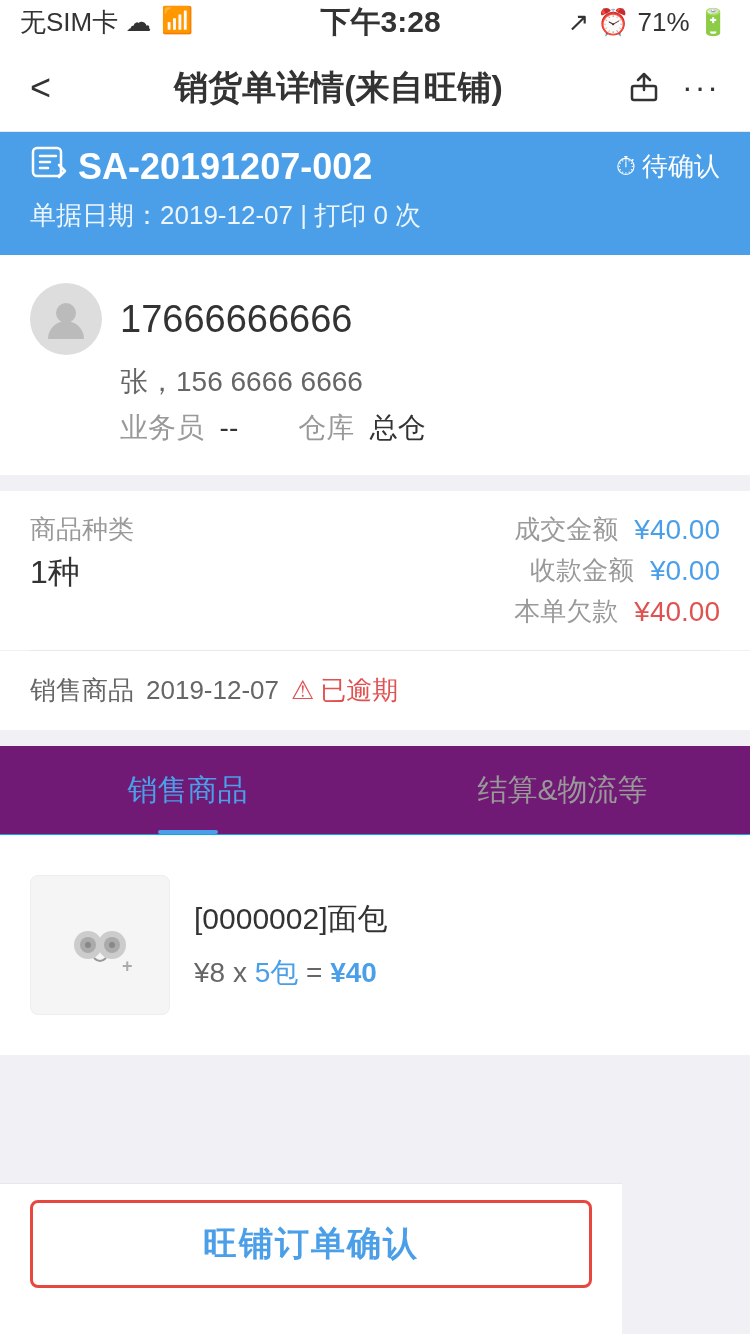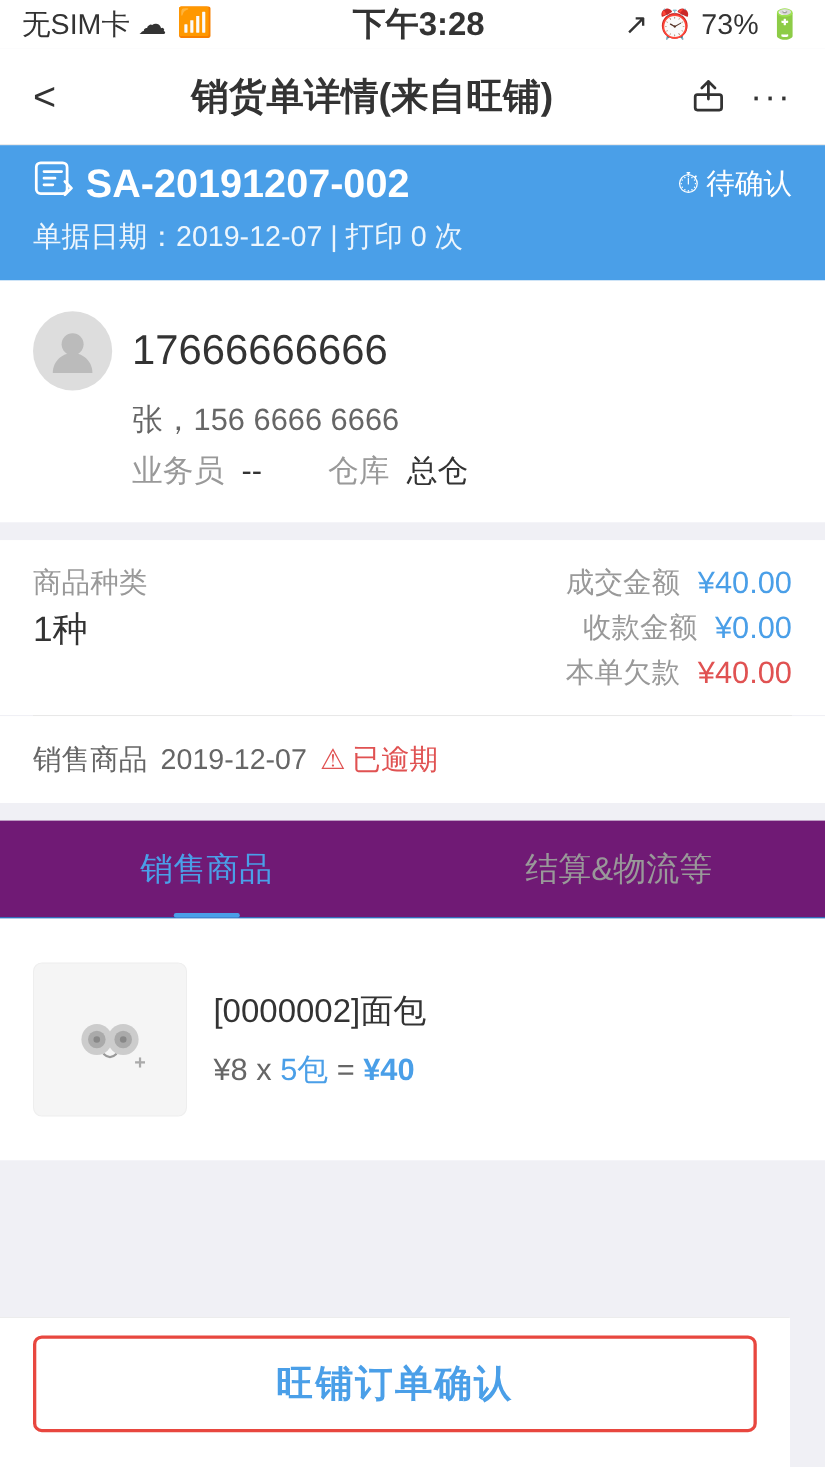--- a/index.html
+++ b/index.html
@@ -262,23 +262,23 @@
     .content-spacer {
       height: 120px;
       background: #f0f0f5;
     }
 
     
     .bottom-bar {
       position: fixed;
       bottom: 0;
       left: 0;
-      width: 718px;
-      background: #fff;
-      padding: 16px 30px 32px;
+      width: 622px;
+      background: #fff;
+      padding: 16px 30px 46px;
       border-top: 1px solid #e8e8e8;
     }
     .confirm-btn {
       width: 100%;
       height: 88px;
       border: 3px solid #e8473f;
       background: #fff;
       color: #4A9FE8;
       font-size: 34px;
       font-weight: 600;
@@ -313,21 +313,21 @@
 
 <div class="status-bar">
   <div class="status-left">
     <span>无SIM卡 ☁</span>
     <span>📶</span>
   </div>
   <div class="status-center">下午3:28</div>
   <div class="status-right">
     <span>↗</span>
     <span>⏰</span>
-    <span>73%</span>
+    <span>71%</span>
     <span>🔋</span>
   </div>
 </div>
 
 <div class="nav-bar">
   <span class="icon-back">&lt;</span>
   <span class="nav-title">销货单详情(来自旺铺)</span>
   <div class="nav-icons">
     <span class="icon-export">
       <svg width="32" height="32" viewBox="0 0 32 32" fill="none">

